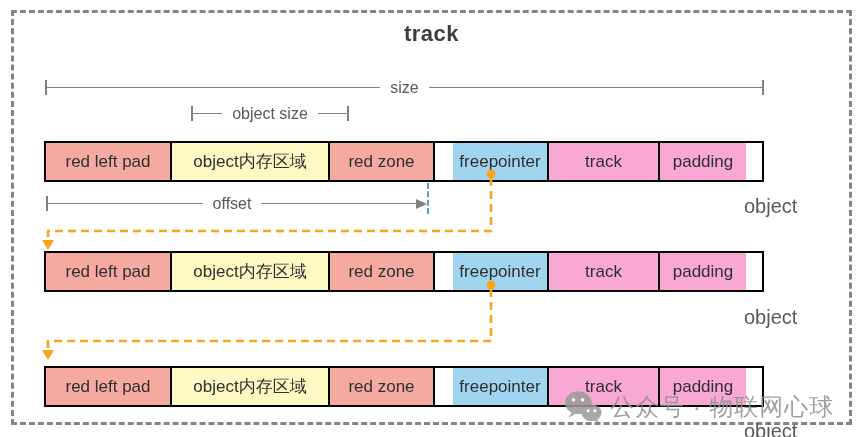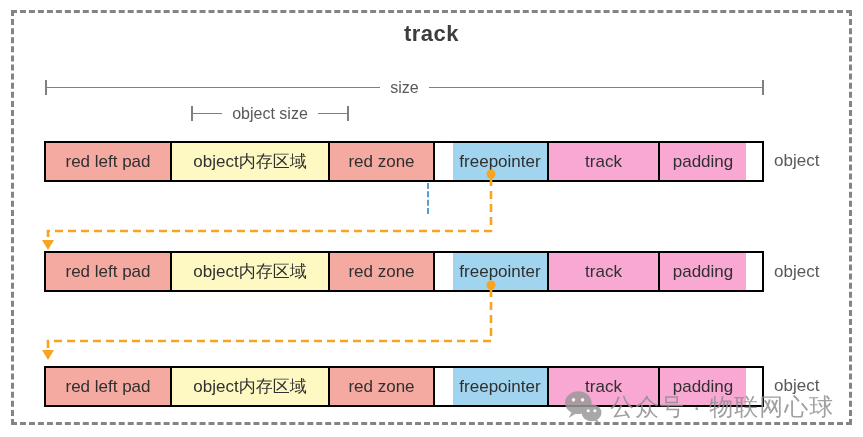--- a/index.html
+++ b/index.html
@@ -71,22 +71,22 @@
   .w4 { width: 96px; margin-left: 18px; } .w5 { width: 111px; } .w6 { width: 86px; }
   .c-red   { background: #F4A9A1; }
   .c-green { background: #fef9c3; }
   .c-blue  { background: #A1D4EE; }
   .c-gray  { background: #f9a8d4; }
   #row-1 { top: 141px; } #row-2 { top: 251px; } #row-3 { top: 366px; }
 
   
   .obj-label {
     position: absolute;
-    left: 774px; width: 80px;
-    font-size: 17px; color: #595959;
+    left: 744px; width: 80px;
+    font-size: 20px; color: #595959; margin-top: 44px;
   }
   #obj-label-1 { top: 151px; } #obj-label-2 { top: 262px; } #obj-label-3 { top: 376px; }
 
   
   .offset-guide {
     position: absolute;
     left: 427px; top: 183px;
     width: 0; height: 31px;
     border-left: 2.5px dashed #5B9BD5;
   }
@@ -126,20 +126,27 @@
   </div>
 
   <div class="measure" id="measure-object-size">
     <span class="tick"></span>
     <span class="mline"></span>
     <span class="mlabel">object size</span>
     <span class="mline"></span>
     <span class="tick"></span>
   </div>
 
+  <div class="measure" id="measure-offset">
+    <span class="tick"></span>
+    <span class="mline"></span>
+    <span class="mlabel">offset</span>
+    <span class="mline"></span>
+    <span class="arrow-right"></span>
+  </div>
 
   <div class="offset-guide"></div>
 
   <div class="obj-row" id="row-1">
     <div class="cell c-red w1">red left pad</div>
     <div class="cell c-green w2">object内存区域</div>
     <div class="cell c-red w3">red zone</div>
     <div class="cell c-blue w4">freepointer</div>
     <div class="cell c-gray w5">track</div>
     <div class="cell c-gray w6">padding</div>

